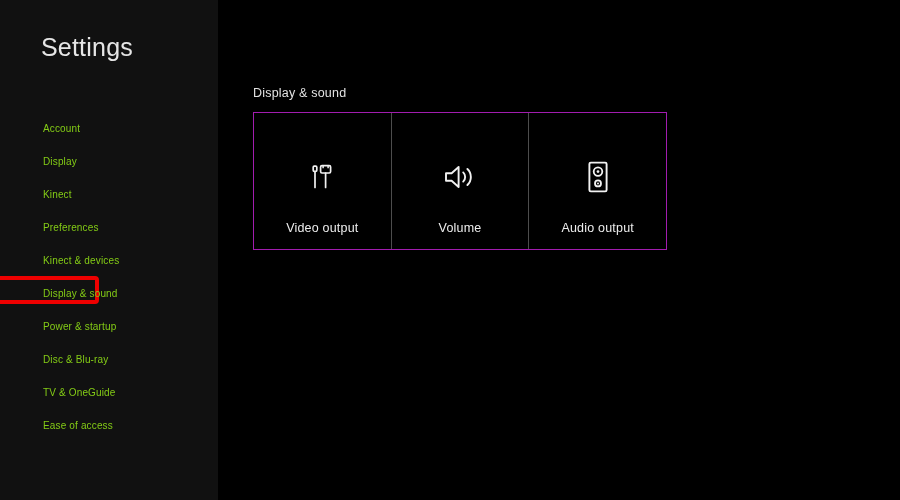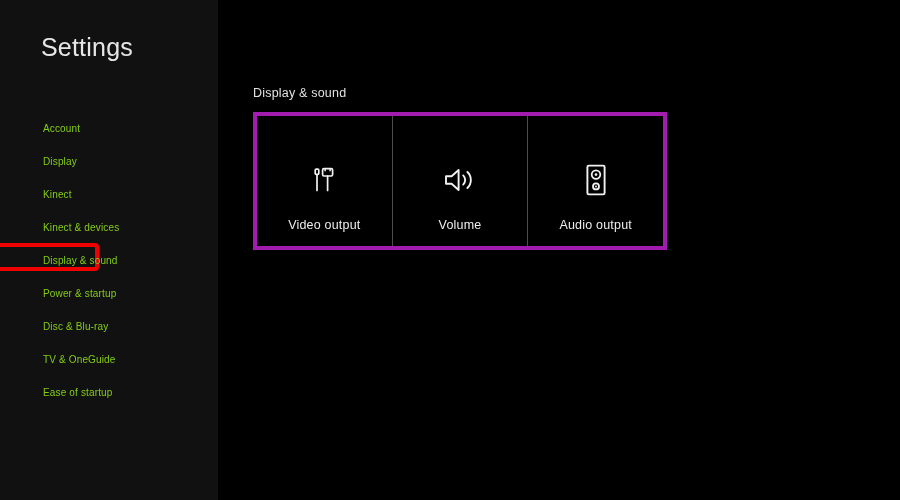--- a/index.html
+++ b/index.html
@@ -103,21 +103,21 @@
   }
 
   #tile-row {
     position: absolute;
     left: 35px;
     top: 112px;
     width: 414px;
     height: 138px;
     display: flex;
     box-sizing: border-box;
-    border: 4px solid #a21caf;
+    border: 1px solid #a21caf;
     background: #000000;
   }
 
   .tile {
     position: relative;
     flex: 1 1 0;
     height: 100%;
     box-sizing: border-box;
     border-right: 1px solid #4d4d4d;
     display: flex;
@@ -165,20 +165,23 @@
 
 
       <div class="nav-item">
         <span class="nav-label">Display</span>
       </div>
 
       <div class="nav-item">
         <span class="nav-label">Kinect</span>
       </div>
 
+      <div class="nav-item">
+        <span class="nav-label">Preferences</span>
+      </div>
 
       <div class="nav-item">
         <span class="nav-label">Kinect &amp; devices</span>
       </div>
 
       <div class="nav-item highlighted">
         <span class="nav-label">Display &amp; sound</span>
       </div>
 
       <div class="nav-item">
@@ -187,21 +190,21 @@
 
       <div class="nav-item">
         <span class="nav-label">Disc &amp; Blu-ray</span>
       </div>
 
       <div class="nav-item">
         <span class="nav-label">TV &amp; OneGuide</span>
       </div>
 
       <div class="nav-item">
-        <span class="nav-label">Ease of startup</span>
+        <span class="nav-label">Ease of access</span>
       </div>
 
     </div>
   </div>
 
   <div id="main">
 
     <div id="section-heading">Display &amp; sound</div>
 
     <div id="tile-row">

